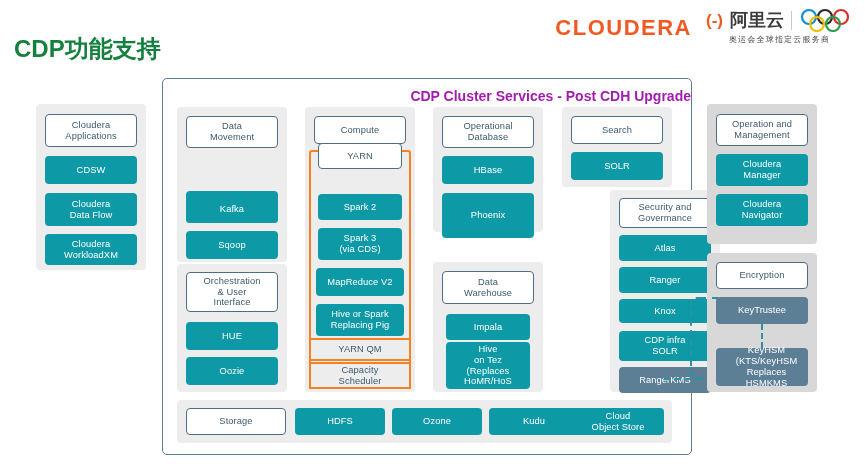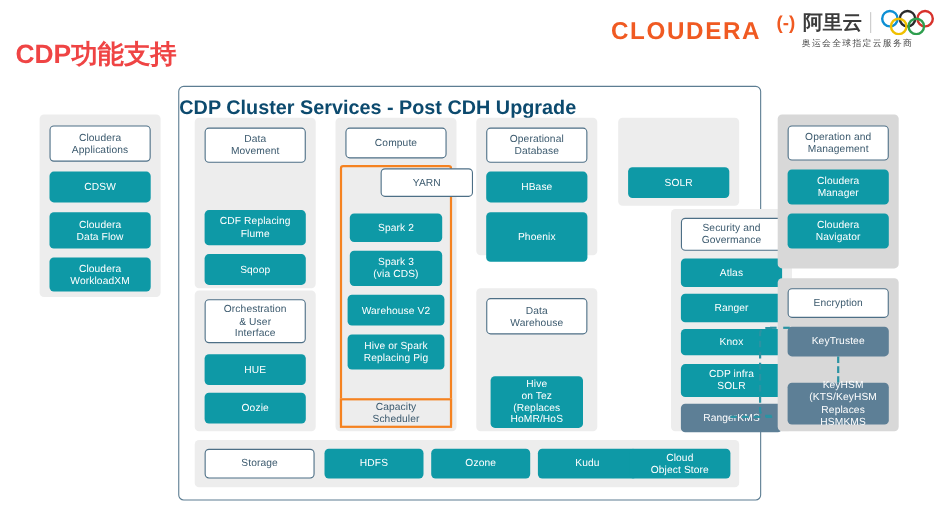--- a/index.html
+++ b/index.html
@@ -8,21 +8,21 @@
     width: 865px; height: 470px;
     background: #ffffff;
     font-family: "Liberation Sans", sans-serif;
     overflow: hidden;
   }
   #root { position: relative; width: 865px; height: 470px; }
 
   
   .page-title {
     position: absolute; left: 14px; top: 33px;
-    font-size: 24px; font-weight: bold; color: #ef4444;
+    font-size: 24px; font-weight: bold; color: #15803d;
     letter-spacing: 0px; white-space: nowrap;
   }
   .brand-bar {
     position: absolute; right: 12px; top: 8px;
     display: flex; align-items: flex-start; gap: 14px;
   }
   .cloudera-word {
     font-size: 22px; font-weight: bold; color: #f05a22;
     letter-spacing: 1.5px; line-height: 1; padding-top: 9px;
   }
@@ -42,21 +42,21 @@
 
   
   .outer-panel {
     position: absolute;
     border: 1px solid #5c7d92;
     border-radius: 5px;
     background: #ffffff;
   }
   .outer-title {
     position: absolute; left: 0; right: 0; top: 9px;
-    text-align: left; font-size: 18px; font-weight: bold; color: #0c4a6e;
+    text-align: right; font-size: 14px; font-weight: bold; color: #a21caf;
   }
   .group {
     position: absolute;
     background: #ededed;
     border-radius: 4px;
   }
   .group.shaded { background: #d8d8d8; }
 
   
   .box {
@@ -147,54 +147,58 @@
     <div class="box teal" style="left:9px; top:130px; width:92px; height:31px;">Cloudera<br>WorkloadXM</div>
   </div>
 
   <div class="outer-panel" style="left:162px; top:78px; width:530px; height:377px;">
     <div class="outer-title">CDP Cluster Services - Post CDH Upgrade</div>
   </div>
 
   <div class="group" style="left:177px; top:107px; width:110px; height:155px;">
     <div class="box hdr" style="left:9px; top:9px; width:92px; height:32px;">Data<br>Movement</div>
     <div class="box teal" style="left:9px; top:48px; width:92px; height:32px;margin-top:36px;">CDF Replacing<br>Flume</div>
+    <div class="box teal" style="left:9px; top:88px; width:92px; height:28px;">Kafka</div>
     <div class="box teal" style="left:9px; top:124px; width:92px; height:28px;">Sqoop</div>
   </div>
 
   <div class="group" style="left:177px; top:264px; width:110px; height:128px;">
     <div class="box hdr" style="left:9px; top:8px; width:92px; height:40px;">Orchestration<br>&amp; User<br>Interface</div>
     <div class="box teal" style="left:9px; top:58px; width:92px; height:28px;">HUE</div>
     <div class="box teal" style="left:9px; top:93px; width:92px; height:28px;">Oozie</div>
   </div>
 
   <div class="group" style="left:305px; top:107px; width:110px; height:285px;">
     <div class="box hdr" style="left:9px; top:9px; width:92px; height:28px;">Compute</div>
 
     <div class="orange-frame" style="left:4px; top:43px; width:102px; height:239px;"></div>
 
-    <div class="box hdr" style="left:13px; top:46px; width:84px; height:26px;margin-left:28px;">YARN</div>
+    <div class="box hdr" style="left:13px; top:36px; width:84px; height:26px;">YARN</div>
     <div class="box teal" style="left:13px; top:87px; width:84px; height:26px;">Spark 2</div>
     <div class="box teal" style="left:13px; top:121px; width:84px; height:32px;">Spark 3<br>(via CDS)</div>
-    <div class="box teal" style="left:11px; top:161px; width:88px; height:28px;">Warehouse V2</div>
+    <div class="box teal" style="left:11px; top:161px; width:88px; height:28px;">MapReduce V2</div>
     <div class="box teal" style="left:11px; top:197px; width:88px; height:32px;">Hive or Spark<br>Replacing Pig</div>
+    <div class="box plain" style="left:4px; top:231px; width:102px; height:23px; border-radius:0;">YARN QM</div>
     <div class="box plain" style="left:4px; top:255px; width:102px; height:27px; border-radius:0;">Capacity<br>Scheduler</div>
   </div>
 
   <div class="group" style="left:433px; top:107px; width:110px; height:125px;">
     <div class="box hdr" style="left:9px; top:9px; width:92px; height:32px;">Operational<br>Database</div>
     <div class="box teal" style="left:9px; top:49px; width:92px; height:28px;">HBase</div>
     <div class="box teal" style="left:9px; top:86px; width:92px; height:45px;">Phoenix</div>
   </div>
 
   <div class="group" style="left:433px; top:262px; width:110px; height:130px;">
     <div class="box hdr" style="left:9px; top:9px; width:92px; height:33px;">Data<br>Warehouse</div>
+    <div class="box teal" style="left:13px; top:52px; width:84px; height:26px;">Impala</div>
     <div class="box teal" style="left:13px; top:80px; width:84px; height:47px;">Hive<br>on Tez<br>(Replaces<br>HoMR/HoS</div>
   </div>
 
   <div class="group" style="left:562px; top:107px; width:110px; height:80px;">
+    <div class="box hdr" style="left:9px; top:9px; width:92px; height:28px;">Search</div>
     <div class="box teal" style="left:9px; top:45px; width:92px; height:28px;">SOLR</div>
   </div>
 
   <div class="group" style="left:562px; top:190px; width:110px; height:202px;margin-left:48px;">
     <div class="box hdr" style="left:9px; top:8px; width:92px; height:30px;">Security and<br>Govermance</div>
     <div class="box teal" style="left:9px; top:45px; width:92px; height:26px;">Atlas</div>
     <div class="box teal" style="left:9px; top:77px; width:92px; height:26px;">Ranger</div>
     <div class="box teal" style="left:9px; top:109px; width:92px; height:24px;">Knox</div>
     <div class="box teal" style="left:9px; top:141px; width:92px; height:30px;">CDP infra<br>SOLR</div>
     <div class="box slate" style="left:9px; top:177px; width:92px; height:26px;">RangerKMS</div>

